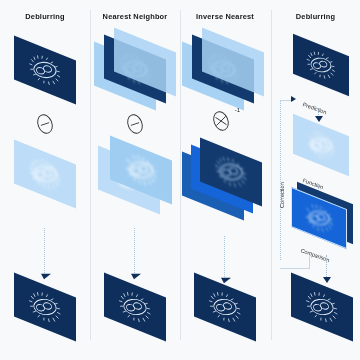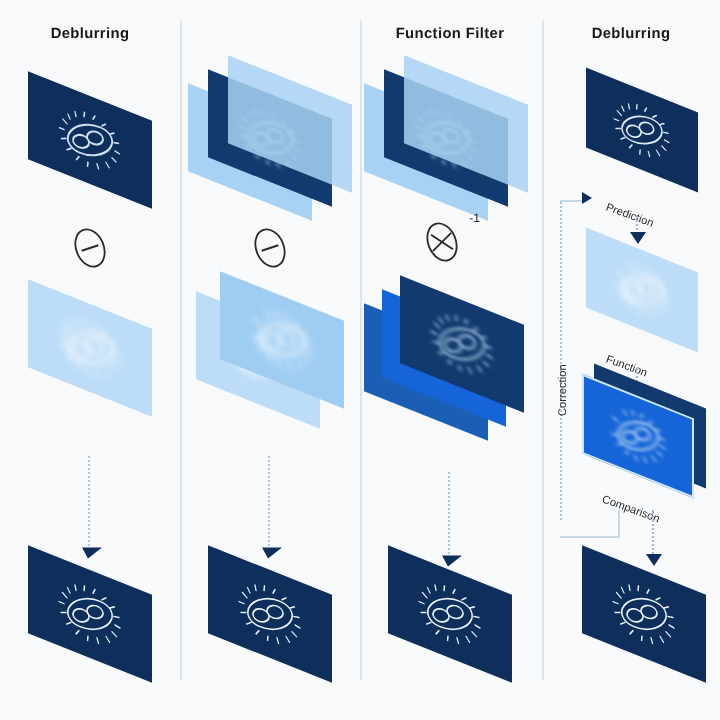--- a/index.html
+++ b/index.html
@@ -266,20 +266,21 @@
                   <path d="M14 28 l-5 0"></path>
               </g>
             </g>
           </svg>
         </div>
       </div>
     </div>
   </div>
 
   <div class="col" style="left:90px;">
+    <div class="col-title">Nearest Neighbor</div>
 
     <div class="stage" style="top:40px;">
       <div class="plate plate-light" style="left:4px; top:14px; opacity:.9;"></div>
       <div class="plate plate-navy" style="left:14px; top:7px;">
         <div class="cell blurred-soft">
           <svg viewBox="0 0 80 56">
             <g fill="none" stroke="#bcd8f0" stroke-width="2" stroke-linecap="round">
               <ellipse cx="40" cy="28" rx="24" ry="14" transform="rotate(-28 40 28)"></ellipse>
               <ellipse cx="31" cy="33" rx="8.5" ry="6" transform="rotate(-28 31 33)"></ellipse>
               <ellipse cx="45" cy="24" rx="8.5" ry="6" transform="rotate(-28 45 24)"></ellipse>
@@ -391,21 +392,21 @@
                   <path d="M14 28 l-5 0"></path>
               </g>
             </g>
           </svg>
         </div>
       </div>
     </div>
   </div>
 
   <div class="col" style="left:180px;">
-    <div class="col-title">Function Filter</div>
+    <div class="col-title">Inverse Nearest</div>
 
     <div class="stage" style="top:40px;">
       <div class="plate plate-light" style="left:2px; top:14px; opacity:.9;"></div>
       <div class="plate plate-navy" style="left:12px; top:7px;">
         <div class="cell blurred-soft">
           <svg viewBox="0 0 80 56">
             <g fill="none" stroke="#bcd8f0" stroke-width="2" stroke-linecap="round">
               <ellipse cx="40" cy="28" rx="24" ry="14" transform="rotate(-28 40 28)"></ellipse>
               <ellipse cx="31" cy="33" rx="8.5" ry="6" transform="rotate(-28 31 33)"></ellipse>
               <ellipse cx="45" cy="24" rx="8.5" ry="6" transform="rotate(-28 45 24)"></ellipse>

